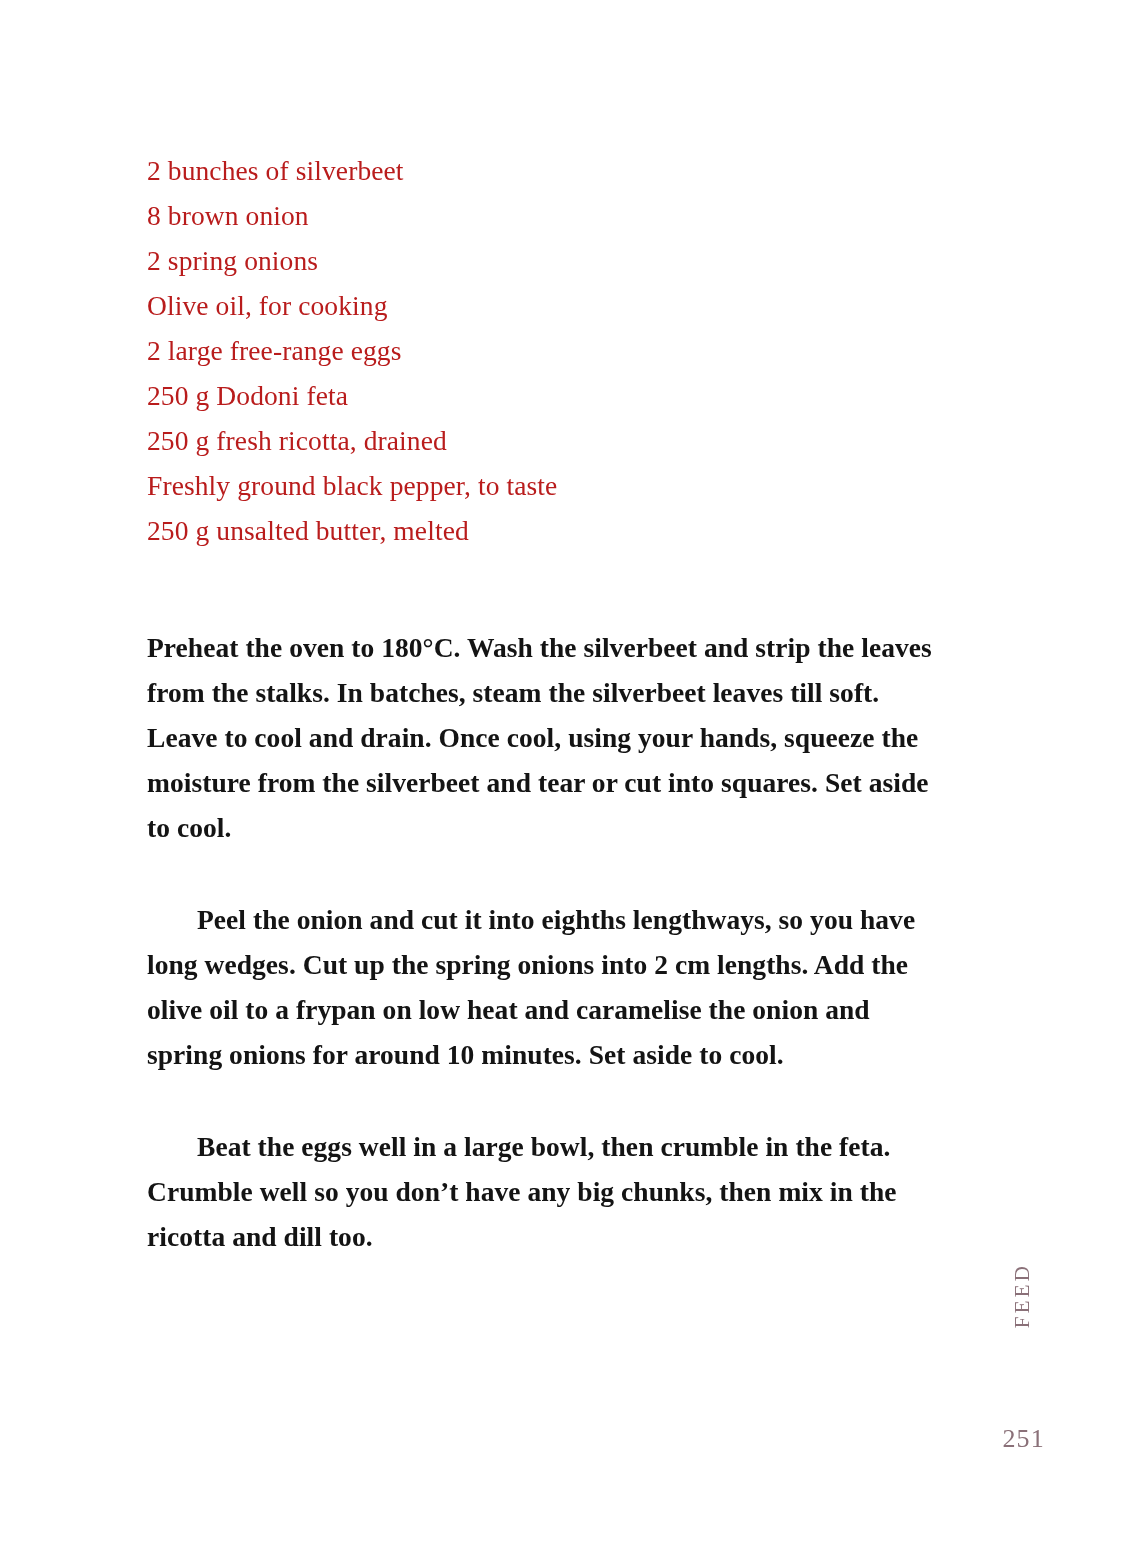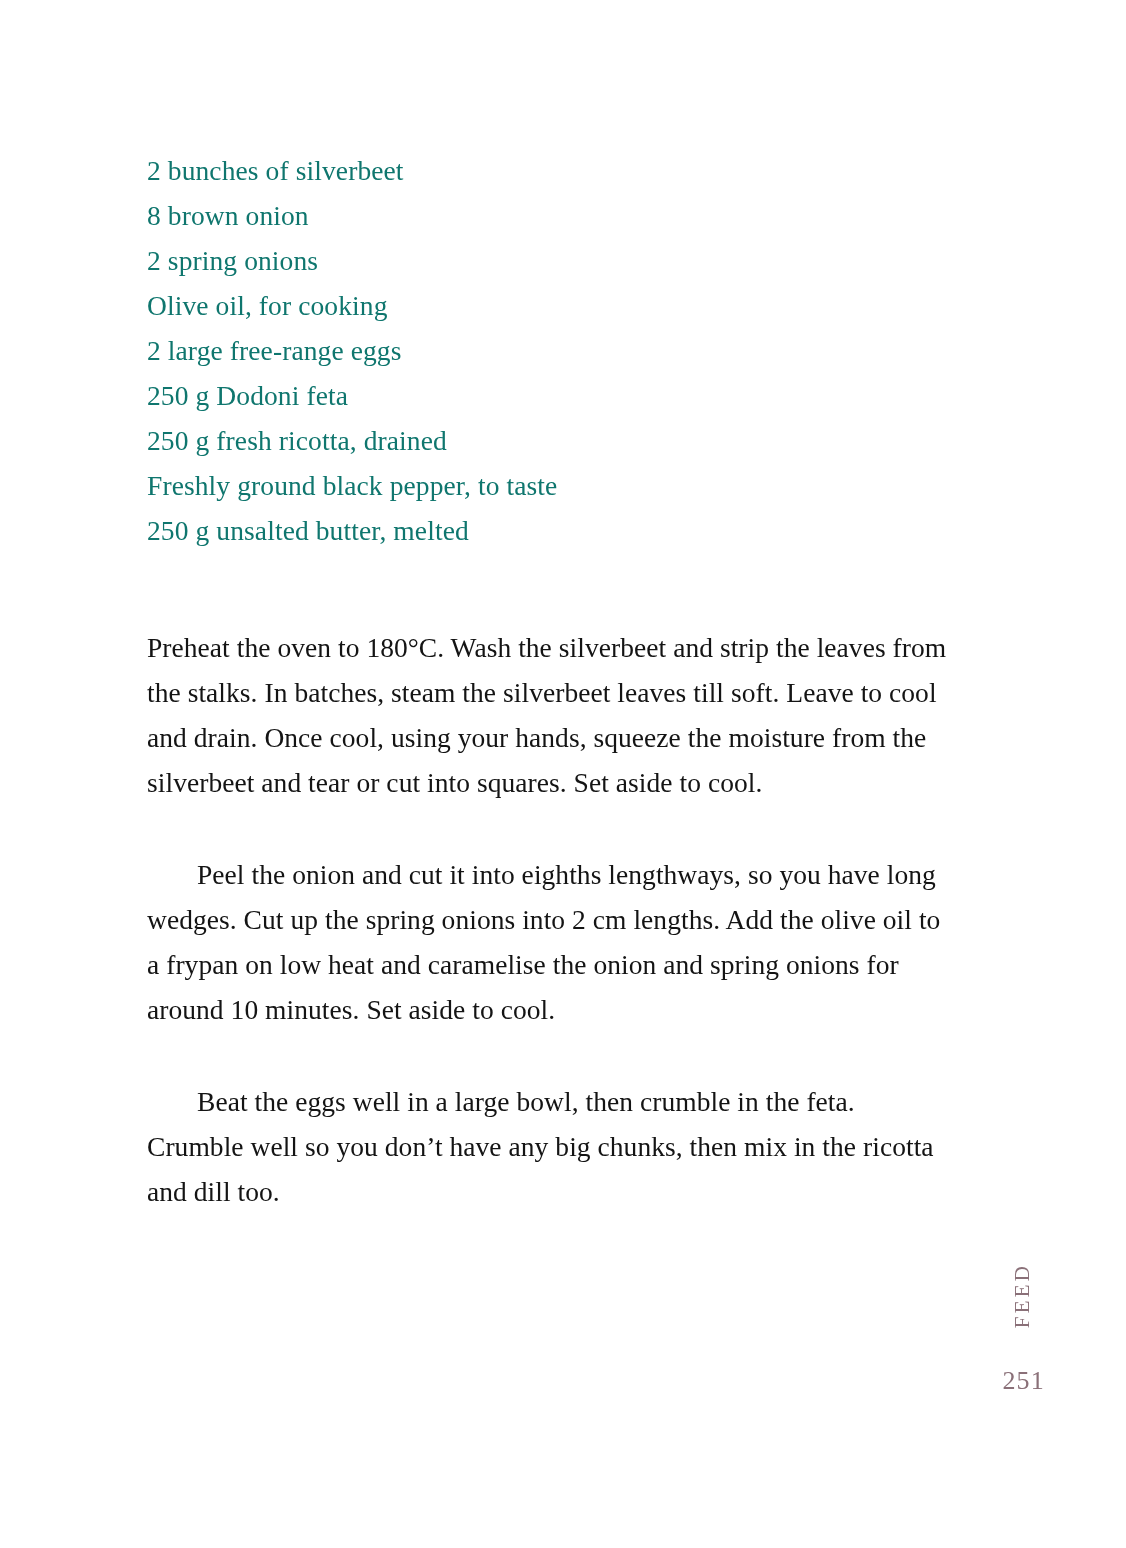--- a/index.html
+++ b/index.html
@@ -31,36 +31,37 @@
   .ingredients {
     list-style: none;
     margin: 0;
     padding: 0;
   }
 
   .ingredient {
     font-size: 27.5px;
     line-height: 45px;
     letter-spacing: 0.1px;
-    color: #0f766e;
+    color: #b91c1c;
     white-space: nowrap;
   }
 
   
   .method {
     margin-top: 72px;
   }
 
   .method-para {
     font-size: 27.5px;
     line-height: 45px;
     letter-spacing: 0.05px;
     color: #141414;
     margin: 0;
     text-align: left;
+    font-weight: bold;
   }
 
   .method-para.indented {
     text-indent: 50px;
     margin-top: 47px;
   }
 
   
   .running-head {
     position: absolute;
@@ -80,21 +81,21 @@
     font-size: 21px;
     letter-spacing: 3.2px;
     color: #8a7078;
     font-family: "Liberation Serif", "DejaVu Serif", serif;
   }
 
   
   .folio {
     position: absolute;
     left: 960px;
-    top: 1366px;
+    top: 1424px;
     width: 85px;
     text-align: right;
     font-size: 26px;
     letter-spacing: 1.2px;
     color: #8a7078;
   }
 </style>
 </head>
 <body>
 

